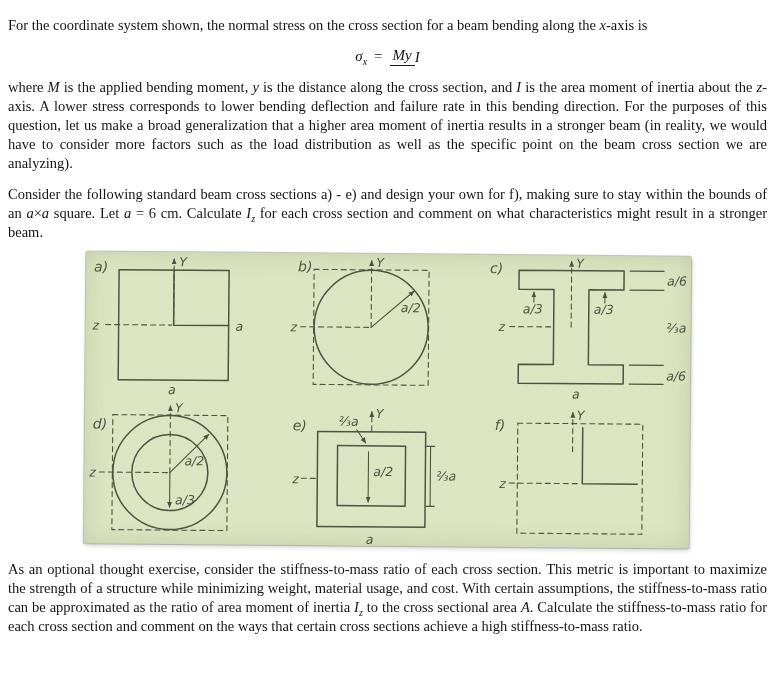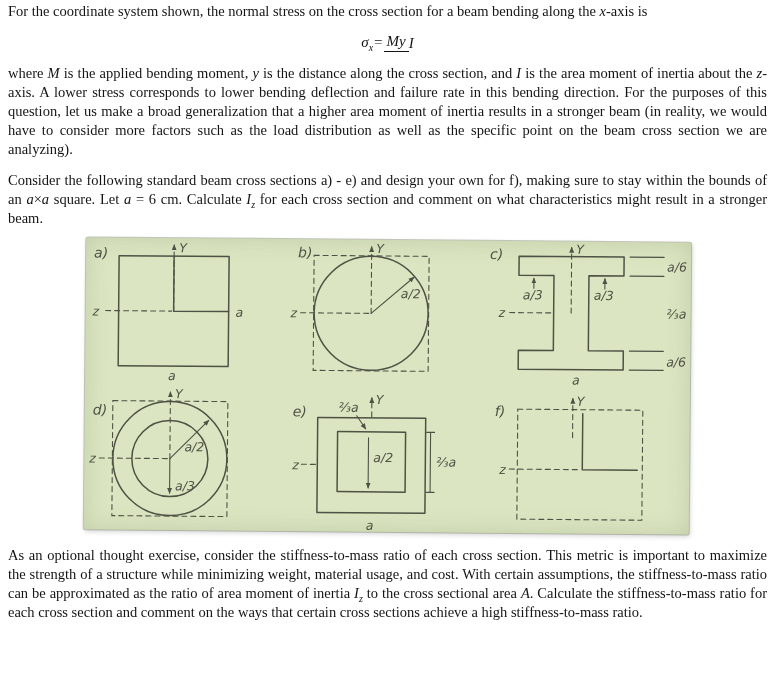--- a/index.html
+++ b/index.html
@@ -5,26 +5,26 @@
   :root{
     --paper:#dbe5c1;
     --ink:#4d5244;
   }
   html,body{margin:0;padding:0;background:#ffffff;}
   body{
     width:775px;height:680px;overflow:hidden;box-sizing:border-box;
     font-family:"Liberation Serif", serif;
     font-size:14.5px;color:#141414;
   }
-  .page{padding:2px 8px 0 8px;}
+  .page{padding:16px 8px 0 8px;}
   p{margin:0 0 12px 0;text-align:justify;line-height:19px;}
   .math{font-style:italic;font-family:"Liberation Serif", serif;}
   .math sub, sub{font-size:10px;font-style:italic;line-height:0;}
   .equation{
-    display:flex;justify-content:center;align-items:center;gap:1px;
+    display:flex;justify-content:center;align-items:center;gap:7px;
     margin:6px 0 12px 0;font-size:15px;
   }
   .frac{display:inline-flex;flex-direction:row;align-items:center;line-height:1.12;}
   .frac .num{border-bottom:1.2px solid #141414;padding:0 3px 1px 3px;}
   .frac .den{padding-top:1px;}
   .figure-wrap{width:605px;margin:4px auto 14px auto;}
   .paper{
     background:var(--paper);
     box-shadow:0 0 0 1px rgba(110,120,90,.40), 1px 2px 5px rgba(0,0,0,.18),
                inset 0 0 22px rgba(120,135,95,.25);

